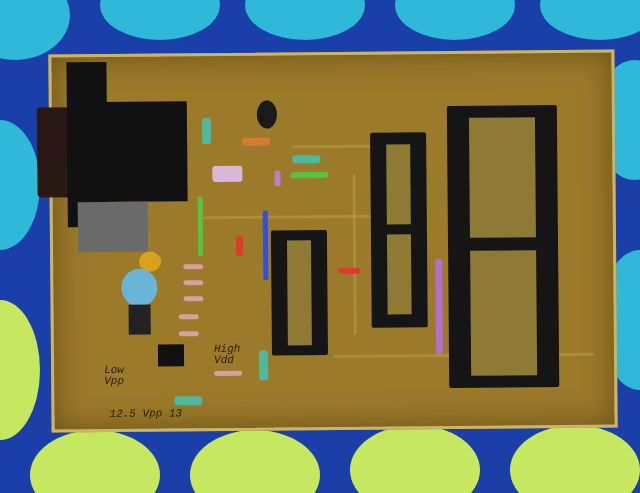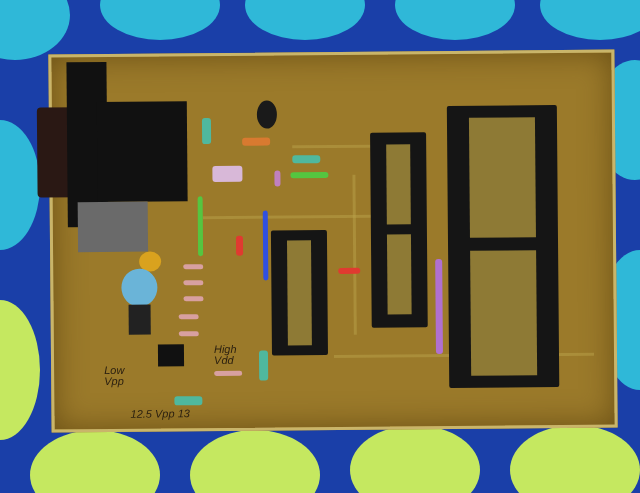--- a/index.html
+++ b/index.html
@@ -4,21 +4,21 @@
 <style>
   html,body{margin:0;padding:0;}
   body{width:640px;height:493px;overflow:hidden;position:relative;background:#1a3fa8;font-family:"DejaVu Sans",sans-serif;}
   .dot{position:absolute;border-radius:50%;}
   .board{position:absolute;left:50px;top:52px;width:560px;height:372px;background:#9b7a2a;border:3px solid #c9b56a;box-shadow:inset 0 0 30px rgba(60,40,0,.5);transform:rotate(-0.5deg);}
   .trace{position:absolute;background:#b9a24a;opacity:.5;}
   .blk{position:absolute;background:#111;}
   .socket{position:absolute;background:#151515;border-radius:2px;}
   .socket .inner{position:absolute;background:#8e7a35;}
   .res{position:absolute;border-radius:3px;}
-  .label{position:absolute;font-family:Liberation Sans, sans-serif;font-style:italic;color:#2a1f10;font-size:11px;line-height:11px;}
+  .label{position:absolute;font-family:Liberation Mono, monospace;font-style:italic;color:#2a1f10;font-size:11px;line-height:11px;}
 </style>
 </head>
 <body>
 
 <div>
   <div class="dot" style="left:-40px;top:-30px;width:110px;height:90px;background:#2fb8d8"></div>
   <div class="dot" style="left:100px;top:-30px;width:120px;height:70px;background:#2fb8d8"></div>
   <div class="dot" style="left:245px;top:-30px;width:120px;height:70px;background:#2fb8d8"></div>
   <div class="dot" style="left:395px;top:-30px;width:120px;height:70px;background:#2fb8d8"></div>
   <div class="dot" style="left:540px;top:-30px;width:120px;height:70px;background:#2fb8d8"></div>
@@ -84,14 +84,14 @@
   </div>
 
   <div class="label" style="left:50px;top:308px">
     <div>Low</div>
     <div>Vpp</div>
   </div>
   <div class="label" style="left:160px;top:288px">
     <div>High</div>
     <div>Vdd</div>
   </div>
-  <div class="label" style="left:76px;top:352px">12.5 Vpp 13</div>
+  <div class="label" style="left:55px;top:352px">12.5 Vpp 13</div>
 </div>
 
 </body></html>

